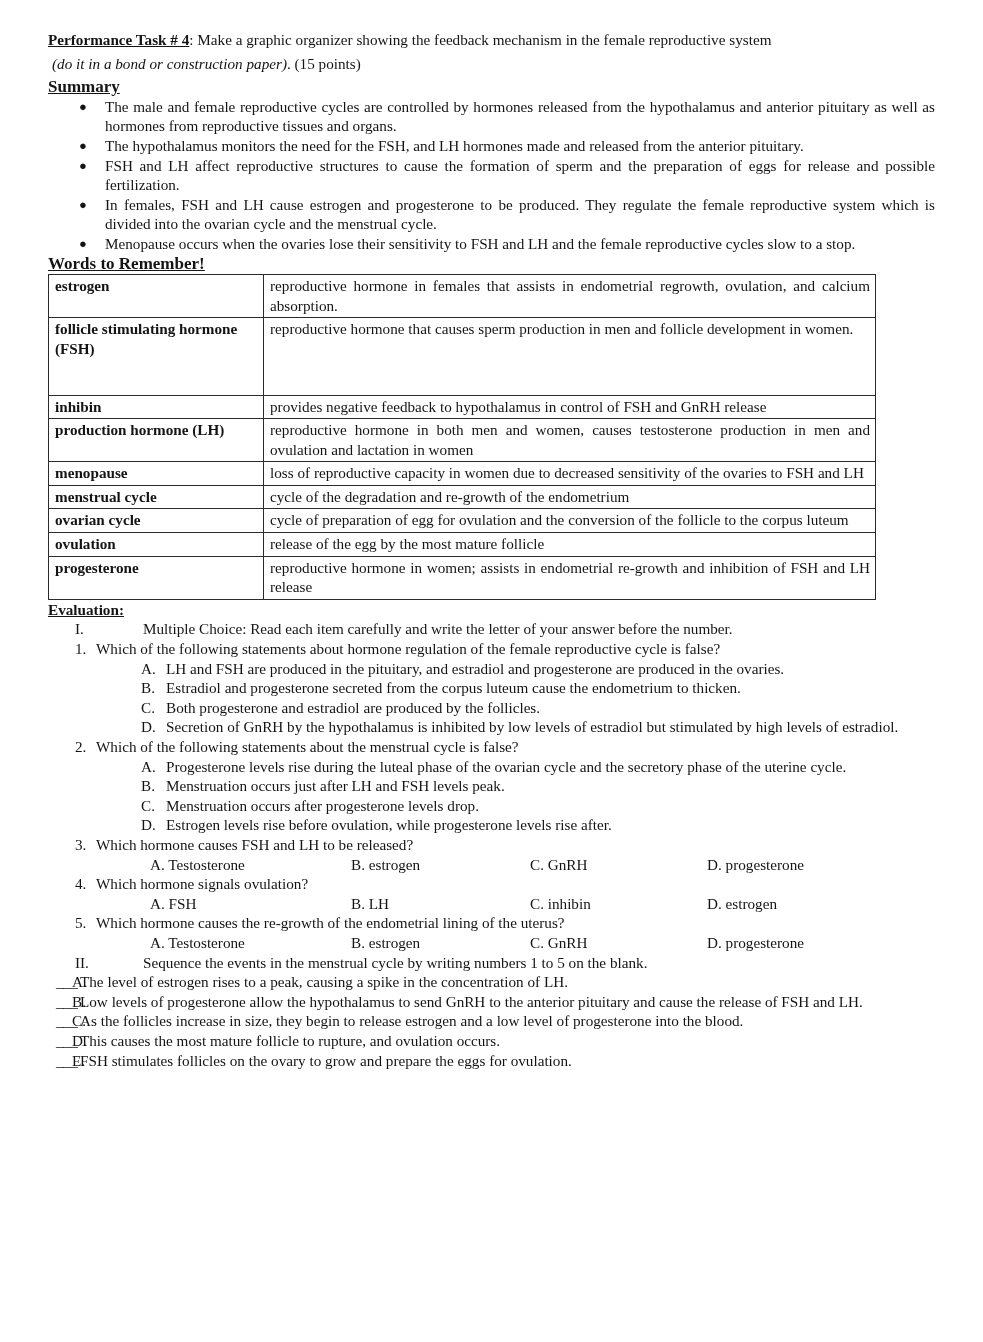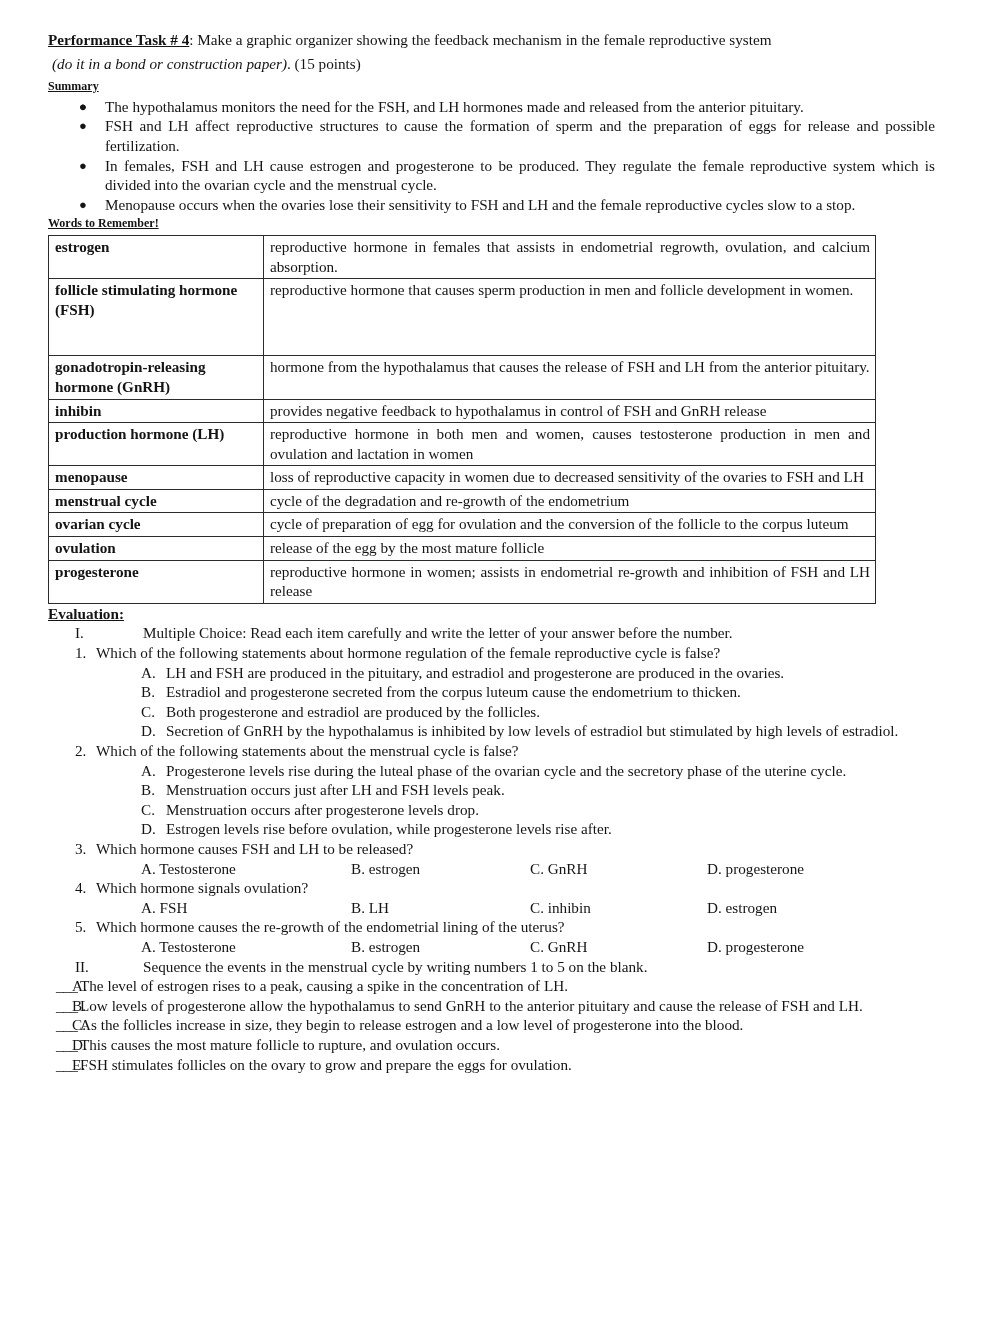--- a/index.html
+++ b/index.html
@@ -33,21 +33,21 @@
   .task-head .task-label {
     font-weight: bold;
     text-decoration: underline;
   }
   .task-sub {
     font-size: 15.2px;
     line-height: 19.6px;
     margin: 4px;
   }
   .section-head {
-    font-size: 12px;
+    font-size: 17px;
     line-height: 19.6px;
     font-weight: bold;
     text-decoration: underline;
     margin: 0;
   }
 
   
   .bullets {
     margin: 0;
     padding: 0;
@@ -143,21 +143,21 @@
     position: relative;
     height: 19.6px;
     font-size: 15.2px;
     line-height: 19.6px;
   }
   .optrow span {
     position: absolute;
     top: 0;
     white-space: nowrap;
   }
-  .optrow .c0 { left: 93px; }
+  .optrow .c0 { left: 102px; }
   .optrow .c1 { left: 303px; }
   .optrow .c2 { left: 482px; }
   .optrow .c3 { left: 659px; }
 
   .seq {
     position: relative;
     font-size: 15.2px;
     line-height: 19.6px;
     padding-left: 32px;
     margin: 0;
@@ -180,42 +180,38 @@
 
 <div class="page">
 
   <p class="task-head"><span class="task-label">Performance Task # 4</span><span>: Make a graphic organizer showing the feedback mechanism in the female reproductive system</span></p>
 
   <p class="task-sub"><span class="i">(do it in a bond or construction paper)</span><span>. (15 points)</span></p>
 
   <p class="section-head">Summary</p>
 
   <ul class="bullets">
-    <li><span class="dot">●</span></li>
+    <li><span class="dot">●</span><span>The male and female reproductive cycles are controlled by hormones released from the hypothalamus and anterior pituitary as well as hormones from reproductive tissues and organs.</span></li>
     <li><span class="dot">●</span><span>The hypothalamus monitors the need for the FSH, and LH hormones made and released from the anterior pituitary.</span></li>
     <li><span class="dot">●</span><span>FSH and LH affect reproductive structures to cause the formation of sperm and the preparation of eggs for release and possible fertilization.</span></li>
     <li><span class="dot">●</span><span>In females, FSH and LH cause estrogen and progesterone to be produced. They regulate the female reproductive system which is divided into the ovarian cycle and the menstrual cycle.</span></li>
     <li><span class="dot">●</span><span>Menopause occurs when the ovaries lose their sensitivity to FSH and LH and the female reproductive cycles slow to a stop.</span></li>
   </ul>
 
   <p class="section-head">Words to Remember!</p>
 
   <table class="glossary">
     <tbody>
       <tr>
         <td class="term">estrogen</td>
         <td class="def">reproductive hormone in females that assists in endometrial regrowth, ovulation, and calcium absorption.</td>
       </tr>
       <tr class="tall">
         <td class="term">follicle stimulating hormone (FSH)</td>
         <td class="def">reproductive hormone that causes sperm production in men and follicle development in women.</td>
-      </tr>
-      <tr>
-        <td class="term">gonadotropin-releasing hormone (GnRH)</td>
-        <td class="def">hormone from the hypothalamus that causes the release of FSH and LH from the anterior pituitary.</td>
       </tr>
       <tr>
         <td class="term">inhibin</td>
         <td class="def">provides negative feedback to hypothalamus in control of FSH and GnRH release</td>
       </tr>
       <tr>
         <td class="term">production hormone (LH)</td>
         <td class="def">reproductive hormone in both men and women, causes testosterone production in men and ovulation and lactation in women</td>
       </tr>
       <tr>

